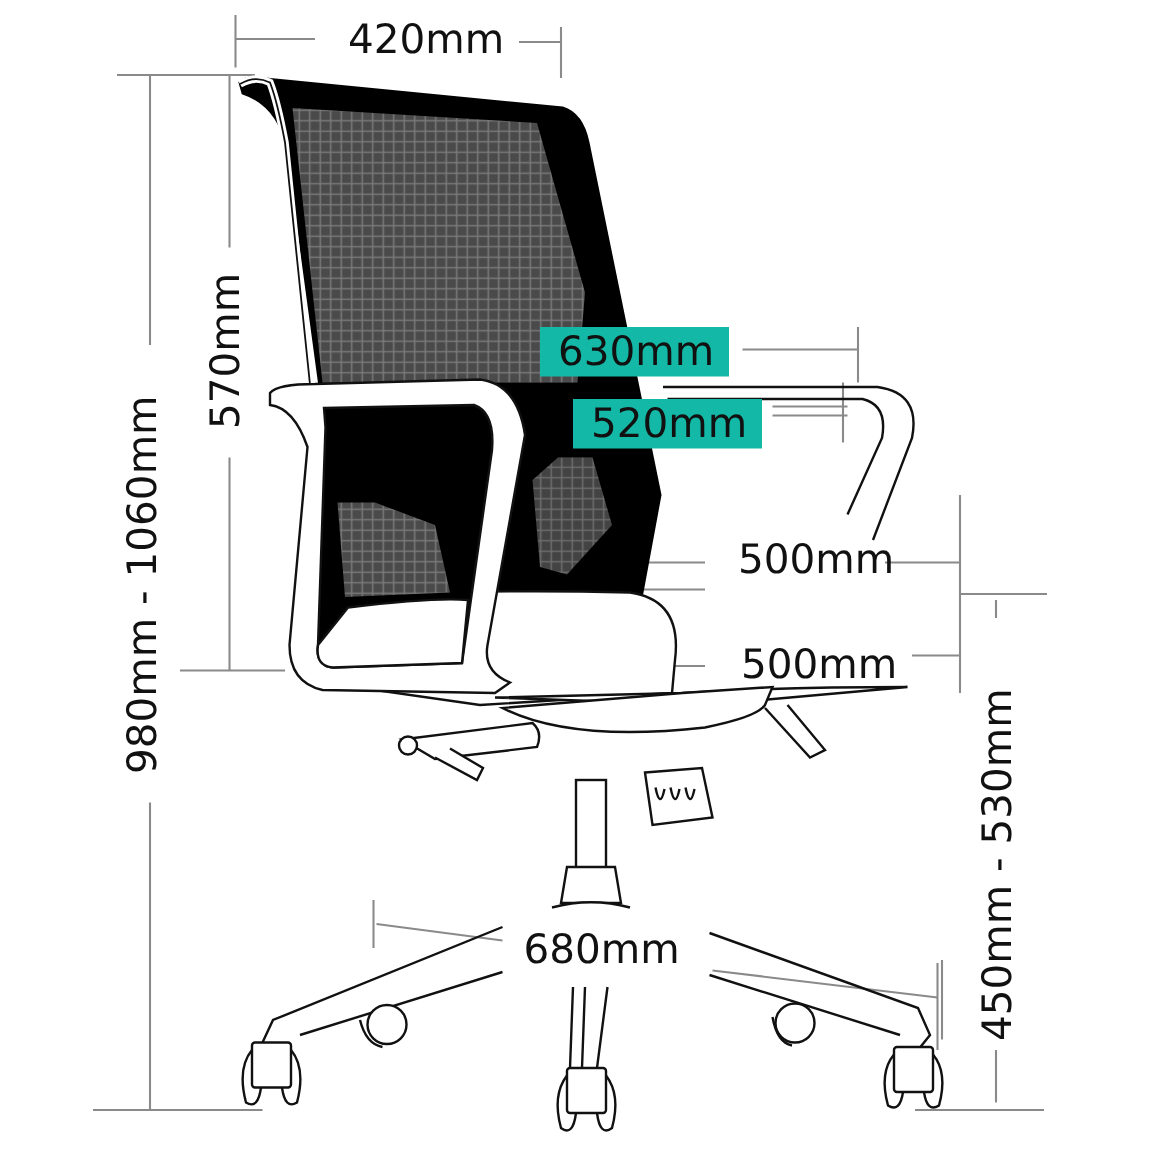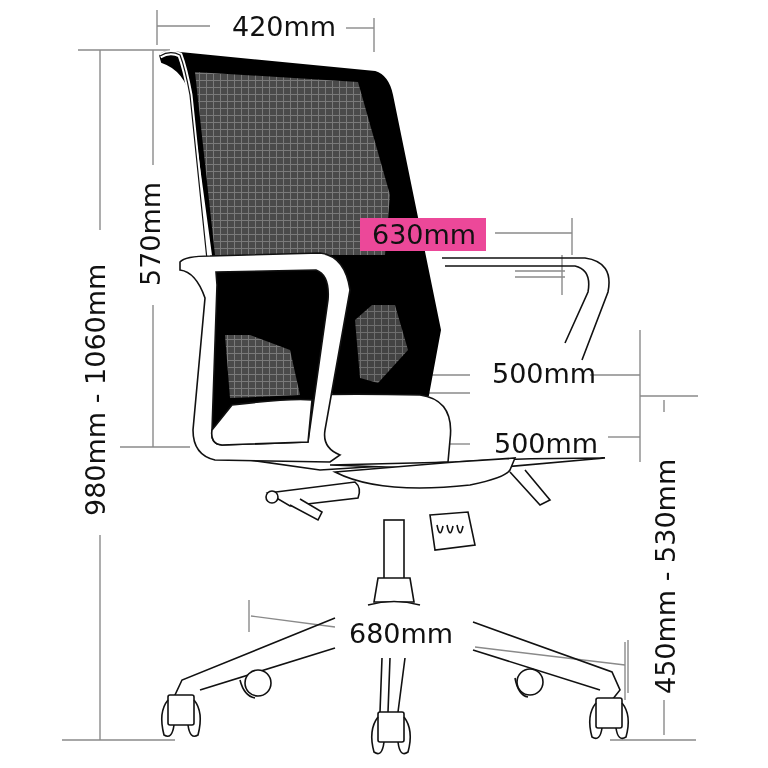--- a/index.html
+++ b/index.html
@@ -6,21 +6,21 @@
     body { width: 768px; height: 768px; position: relative; overflow: hidden; }
     #stage { position: absolute; left: 0; top: 0; width: 768px; height: 768px; }
     svg { position: absolute; left: 0; top: 0; }
     .lbl {
       position: absolute;
       font-family: "DejaVu Sans", sans-serif;
       font-size: 27px;
       color: #111111;
       white-space: nowrap;
       line-height: 1;
-      background: #ec4899;
+      background: #14b8a6;
       padding: 0 4px;
     }
     .lbl.nobg { background: transparent; }
     .vert { transform-origin: 0 0; transform: rotate(-90deg); }
   </style>
 </head>
 <body>
 
 <div id="stage">
 
@@ -148,20 +148,21 @@
   </svg>
 
   <div class="lbl nobg" style="left:228px; top:13px;">420mm</div>
 
   <div class="lbl vert nobg" style="left:82px; top:520px;">980mm - 1060mm</div>
 
   <div class="lbl vert nobg" style="left:137px; top:290px;">570mm</div>
 
   <div class="lbl" style="left:360px; top:218px; padding:3px 10px 3px 12px;">630mm</div>
 
+  <div class="lbl" style="left:382px; top:266px; padding:3px 10px 3px 12px;">520mm</div>
 
   <div class="lbl nobg" style="left:488px; top:360px;">500mm</div>
 
   <div class="lbl nobg" style="left:490px; top:430px;">500mm</div>
 
   <div class="lbl vert nobg" style="left:652px; top:698px;">450mm - 530mm</div>
 
   <div class="lbl nobg" style="left:345px; top:620px;text-align:center;">680mm</div>
 
 </div>

